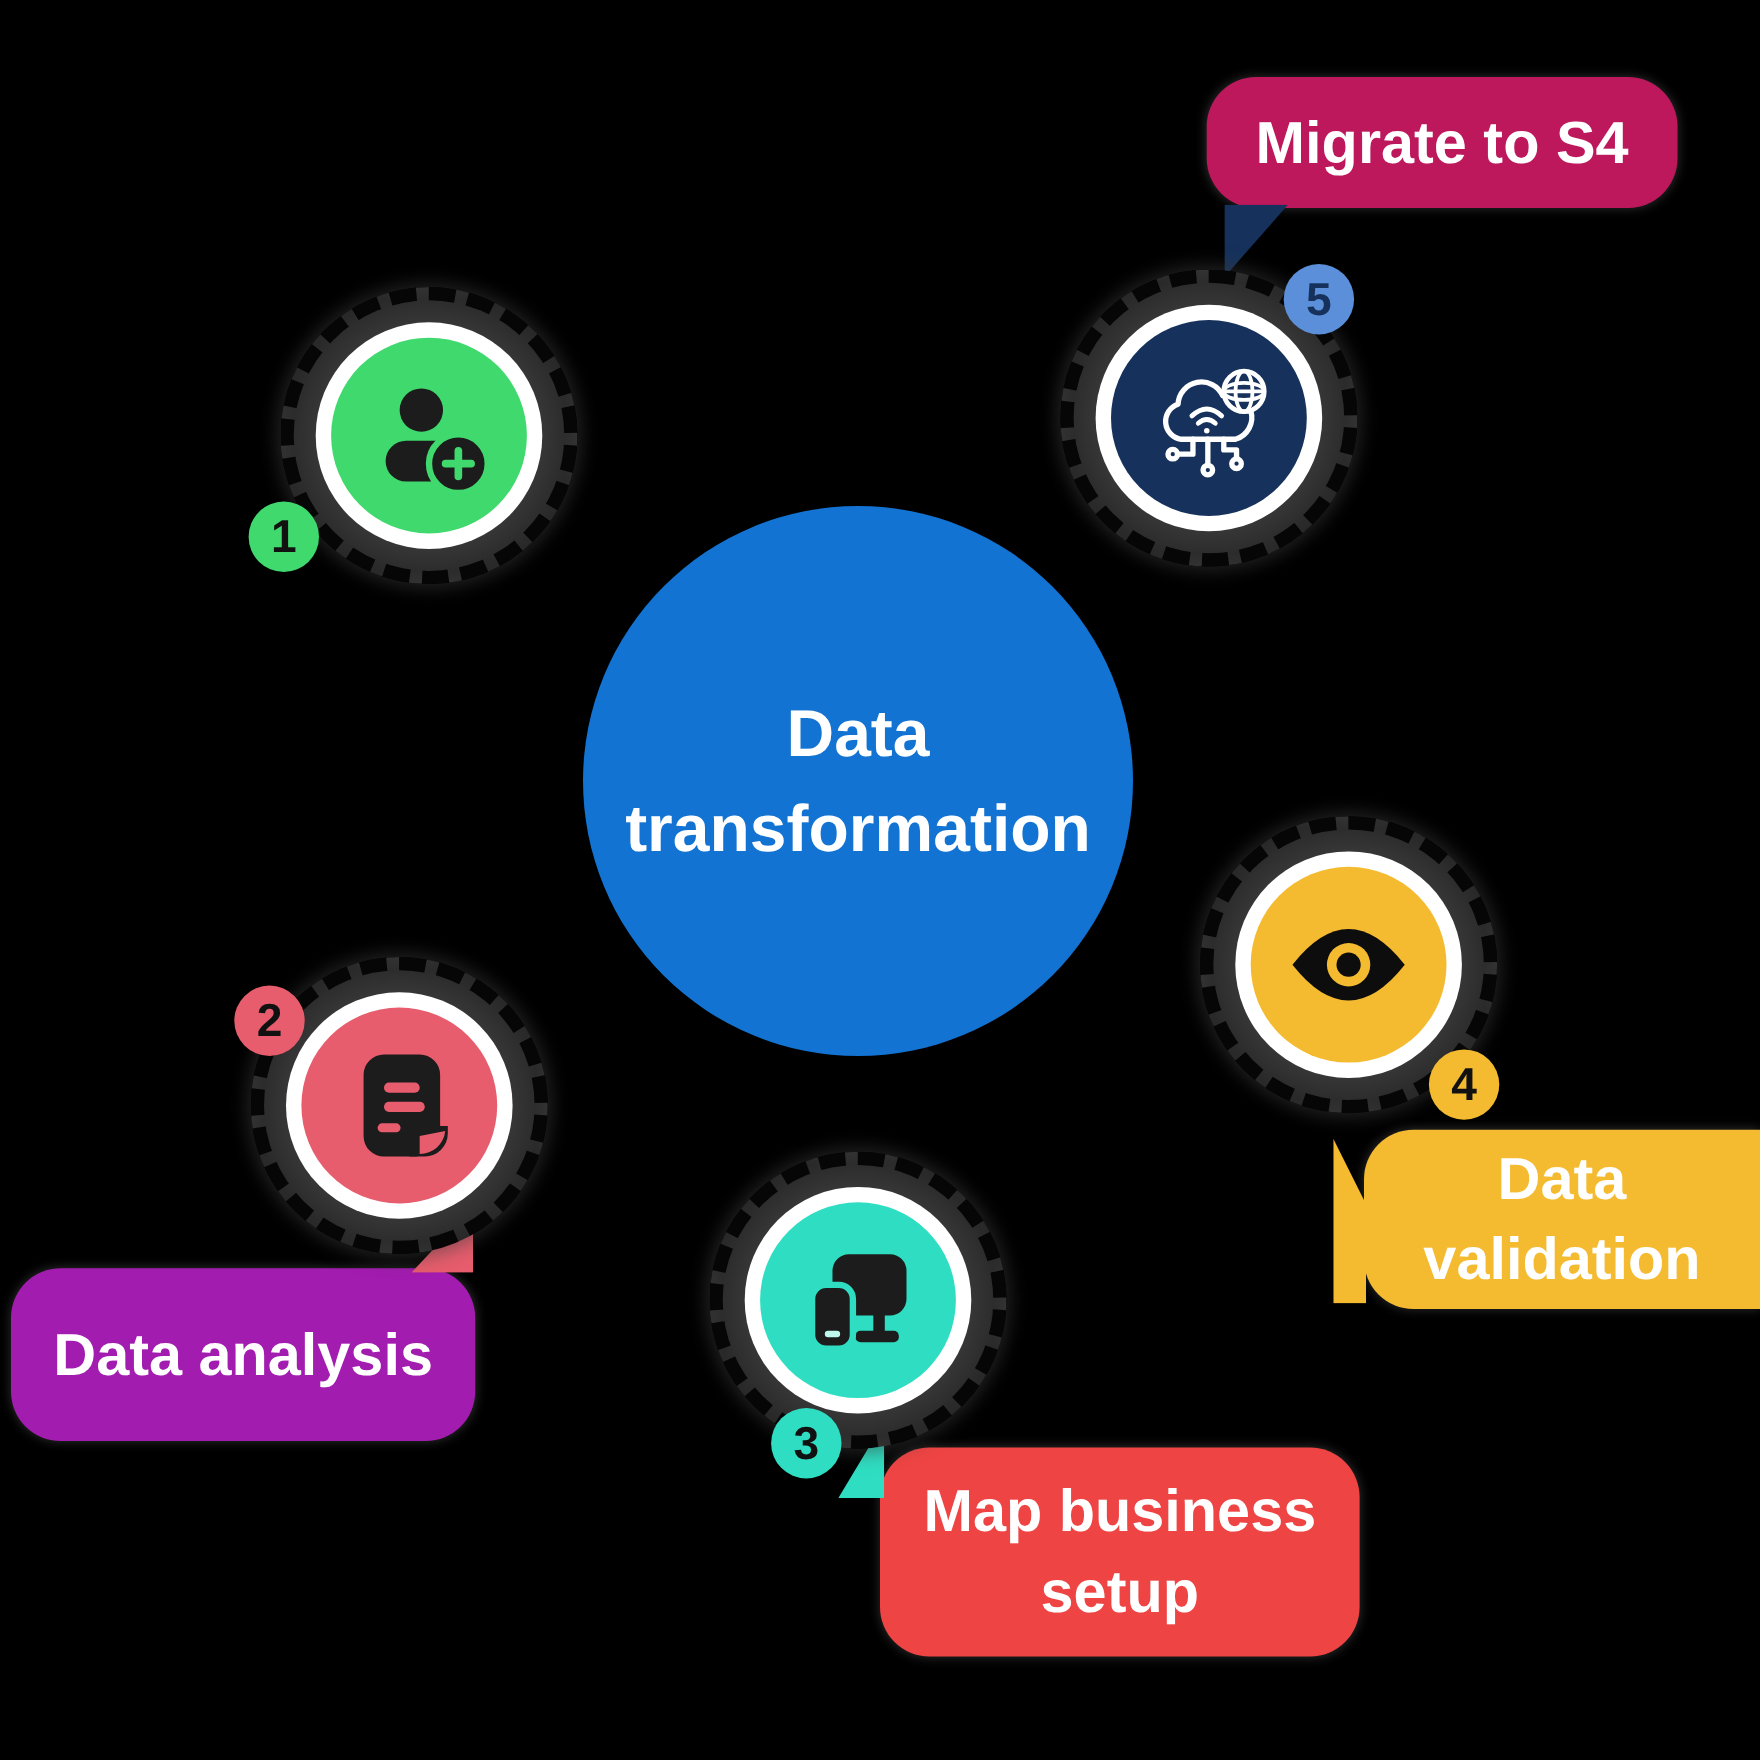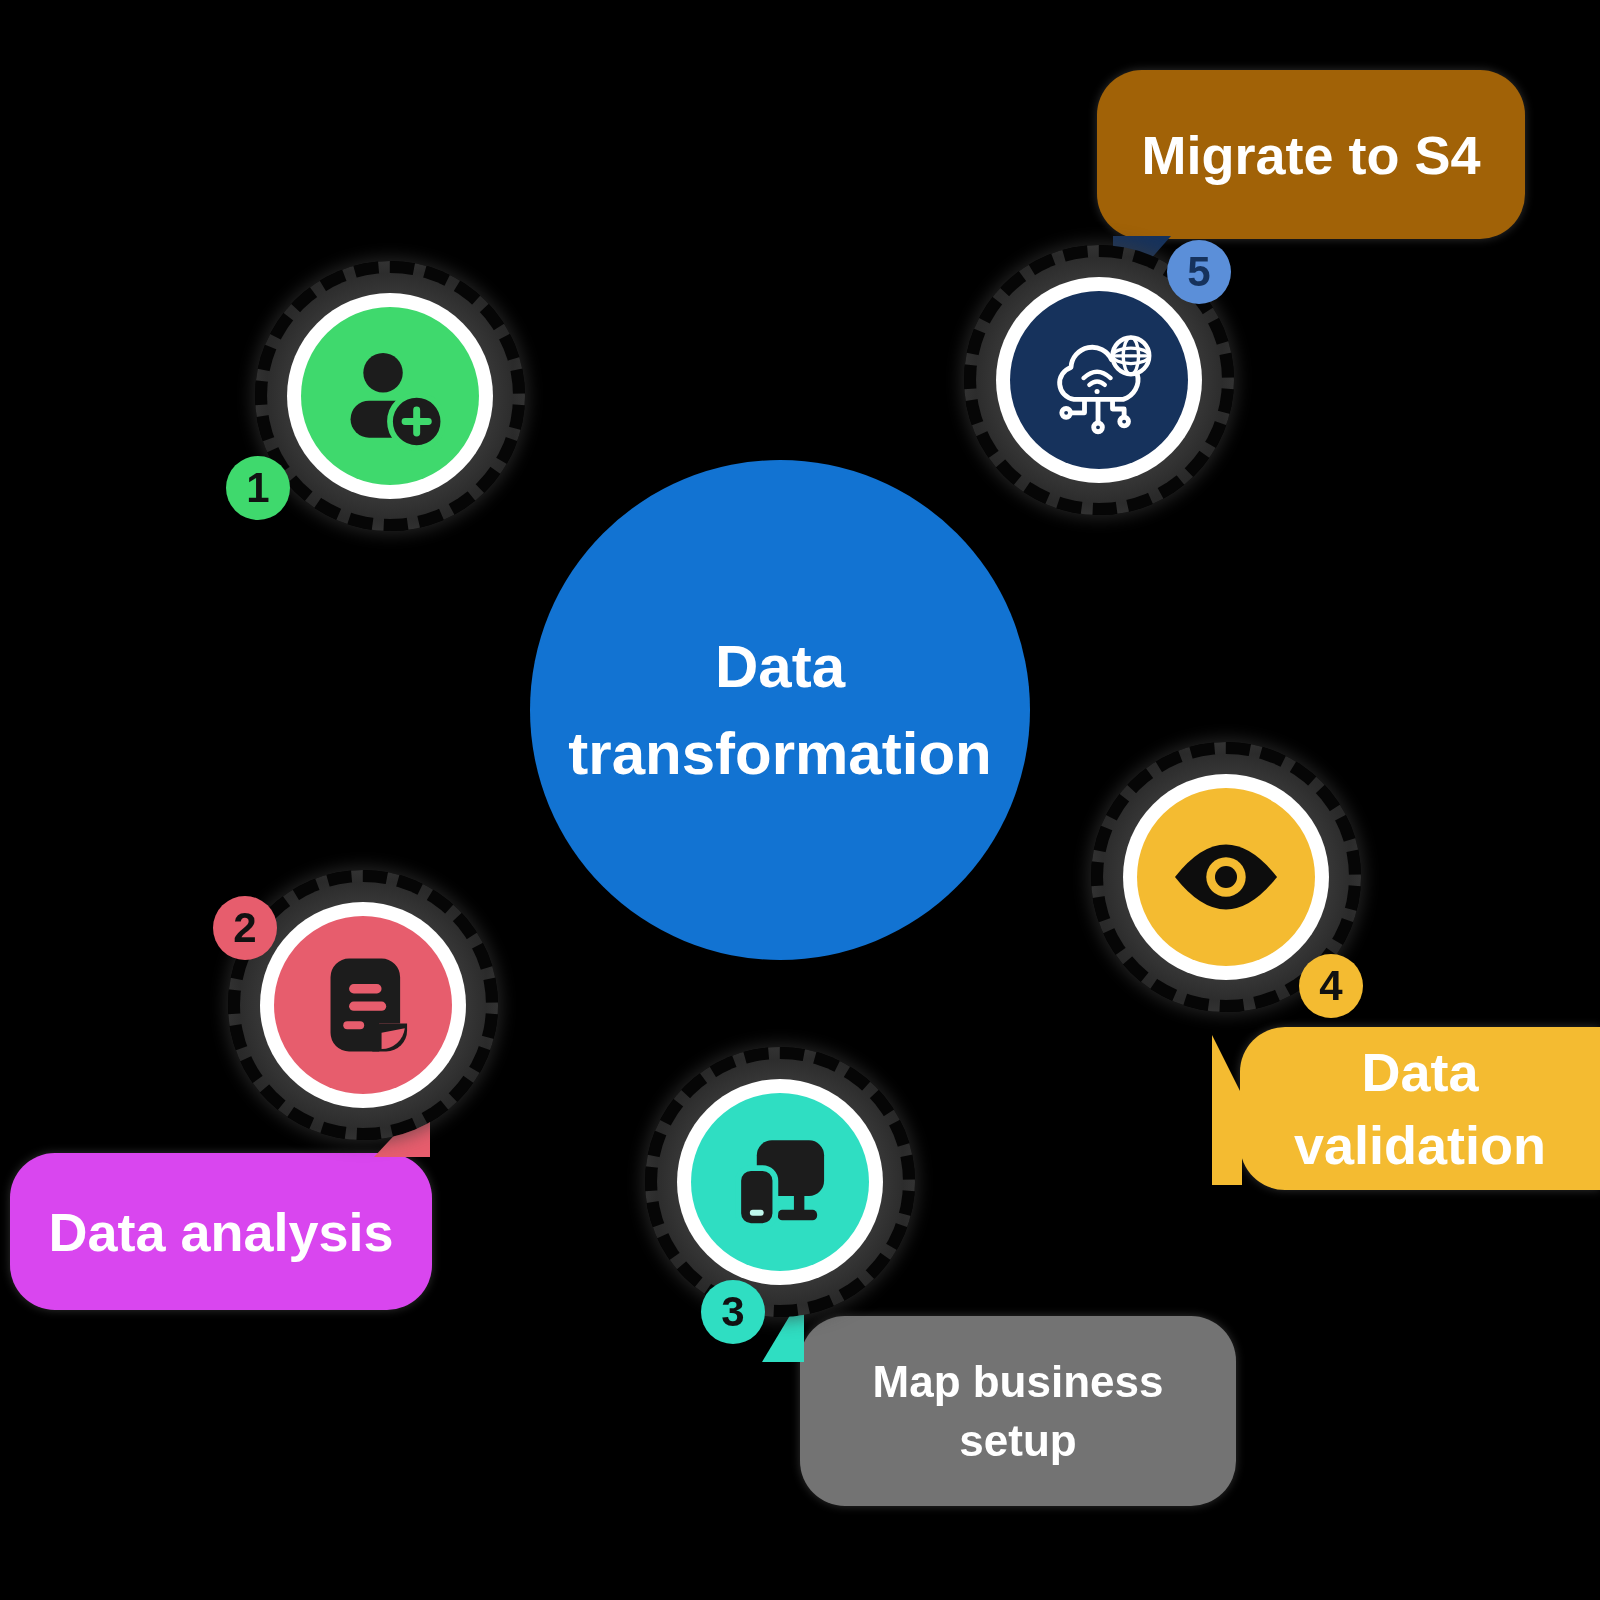--- a/index.html
+++ b/index.html
@@ -56,27 +56,27 @@
   
   .bub{
     position:absolute;border-radius:45px;color:#fff;font-weight:bold;
     display:flex;flex-direction:column;align-items:center;justify-content:center;
     text-align:center;box-shadow:0 0 10px rgba(160,160,160,.30);
   }
   .bub::after{content:'';position:absolute;}
   .bub1{left:18px;top:97px;width:448px;height:155px;background:#17873a;font-size:54px;}
   .bub1::after{right:-8px;top:calc(100% - 3px);width:62px;height:72px;background:#17873a;
                clip-path:polygon(0 0,100% 0,100% 100%);}
-  .bub5{left:1097px;top:70px;width:428px;height:169px;background:#a16207;font-size:54px;}
+  .bub5{left:1097px;top:70px;width:428px;height:119px;background:#be185d;font-size:54px;}
   .bub5::after{left:16px;top:calc(100% - 3px);width:58px;height:66px;background:#16325c;
                clip-path:polygon(0 0,100% 0,0 100%);}
-  .bub2{left:10px;top:1153px;width:422px;height:157px;background:#d946ef;font-size:54px;}
+  .bub2{left:10px;top:1153px;width:422px;height:157px;background:#a21caf;font-size:54px;}
   .bub2::after{right:2px;top:-56px;width:56px;height:60px;background:#e75d6d;
                clip-path:polygon(100% 0,100% 100%,0 100%);}
-  .bub3{left:800px;top:1316px;width:436px;height:190px;background:#737373;font-size:44px;line-height:1.35;}
+  .bub3{left:800px;top:1316px;width:436px;height:190px;background:#ef4444;font-size:54px;line-height:1.35;}
   .bub3::after{left:-38px;top:-24px;width:42px;height:70px;background:#2fdec2;
                clip-path:polygon(100% 0,100% 100%,0 100%);}
   .bub4{left:1240px;top:1027px;width:360px;height:163px;background:#f4bb31;
         border-radius:45px 0 0 45px;font-size:54px;line-height:1.35;}
   .bub4::after{left:-28px;top:8px;width:30px;height:150px;background:#f4bb31;
                clip-path:polygon(0 0,100% 40%,100% 100%,0 100%);}
   .bub span{display:block;}
 </style>
 </head>
 <body>

